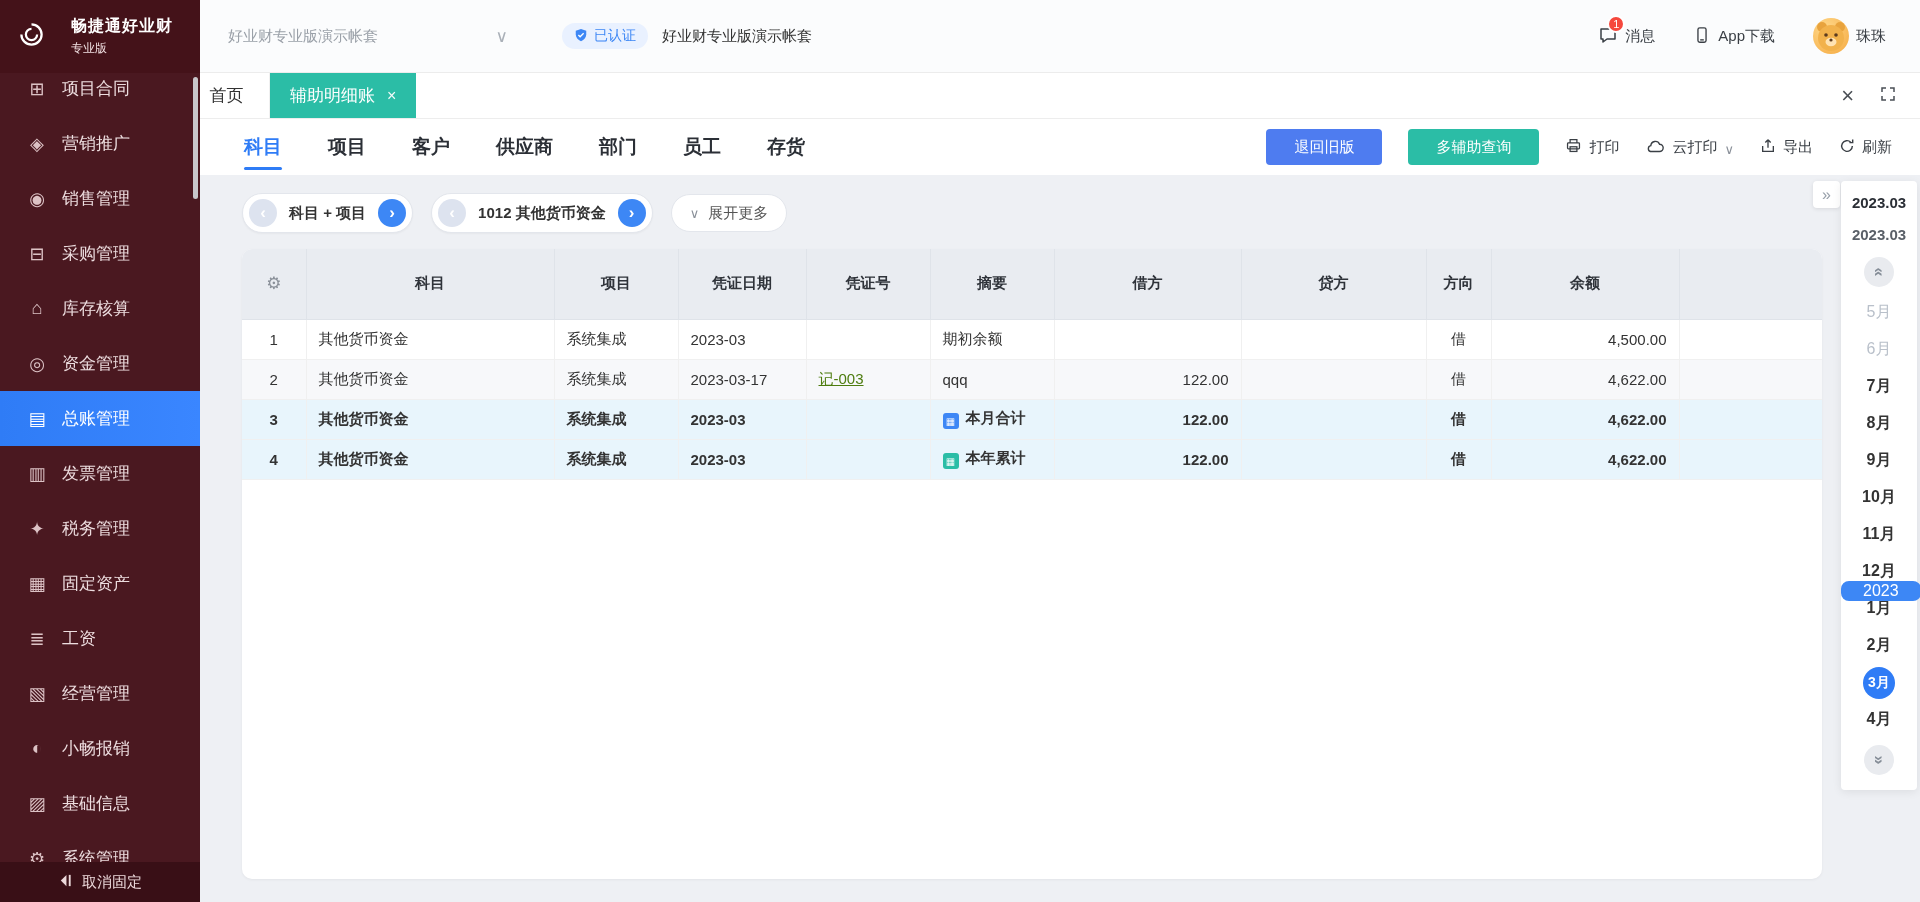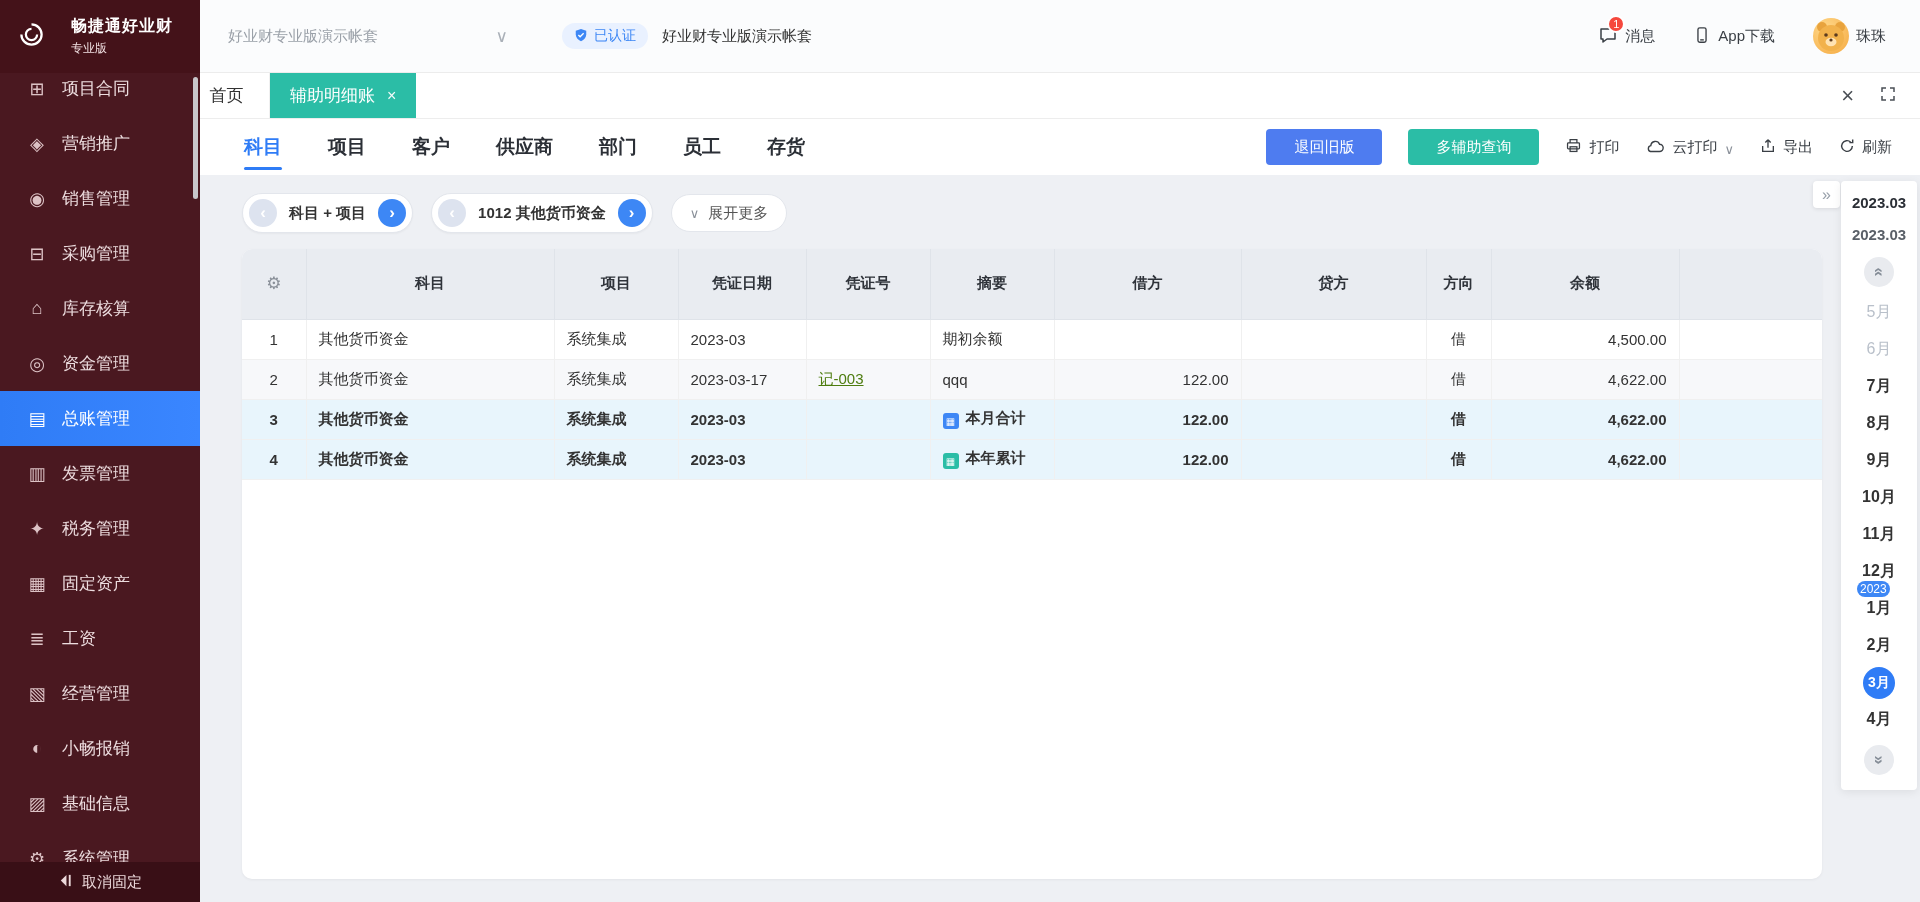--- a/index.html
+++ b/index.html
@@ -85,21 +85,21 @@
   .date-panel{position:absolute;top:181px;right:3px;width:76px;background:#fff;border-radius:4px;box-shadow:0 2px 10px rgba(0,0,0,.08);padding:5px 0 8px;display:flex;flex-direction:column;align-items:center;z-index:25}
   .period{height:32px;display:flex;align-items:center;font-size:15px;font-weight:bold;color:#2b2f36;cursor:pointer}
   .period.sub{color:#5a6068}
   .scroll-btn{width:30px;height:30px;border-radius:50%;background:#e9ebef;color:#868e98;display:flex;align-items:center;justify-content:center;margin:7px 0;cursor:pointer}
   .dbl-up{display:inline-block;transform:rotate(90deg);font-size:16px;font-weight:bold}
   .dbl-down{display:inline-block;transform:rotate(90deg);font-size:16px;font-weight:bold}
   .months{display:flex;flex-direction:column;align-items:center;width:100%}
   .month{position:relative;height:37px;width:100%;display:flex;align-items:center;justify-content:center;font-size:16px;font-weight:bold;color:#333;cursor:pointer}
   .month.disabled{color:#b9c0ca;font-weight:normal}
   .month.active .mlabel{width:32px;height:32px;border-radius:50%;background:#2f7cf6;color:#fff;display:flex;align-items:center;justify-content:center;font-size:14px}
-  .year-badge{position:absolute;left:16px;top:-9px;background:#3d87f5;color:#fff;font-size:12px;font-weight:normal;padding:1px 3px;border-radius:8px;z-index:2}
+  .year-badge{position:absolute;left:0;top:-9px;background:#3d87f5;color:#fff;font-size:16px;font-weight:normal;padding:1px 22px;border-radius:8px;z-index:2}
 </style>
 </head>
 <body>
 
 <div id="app">
 
   <header class="topbar">
     <div class="logo">
       <span>
         <svg viewBox="0 0 24 24" width="27" height="27" fill="none" stroke="#fff" stroke-width="2">

